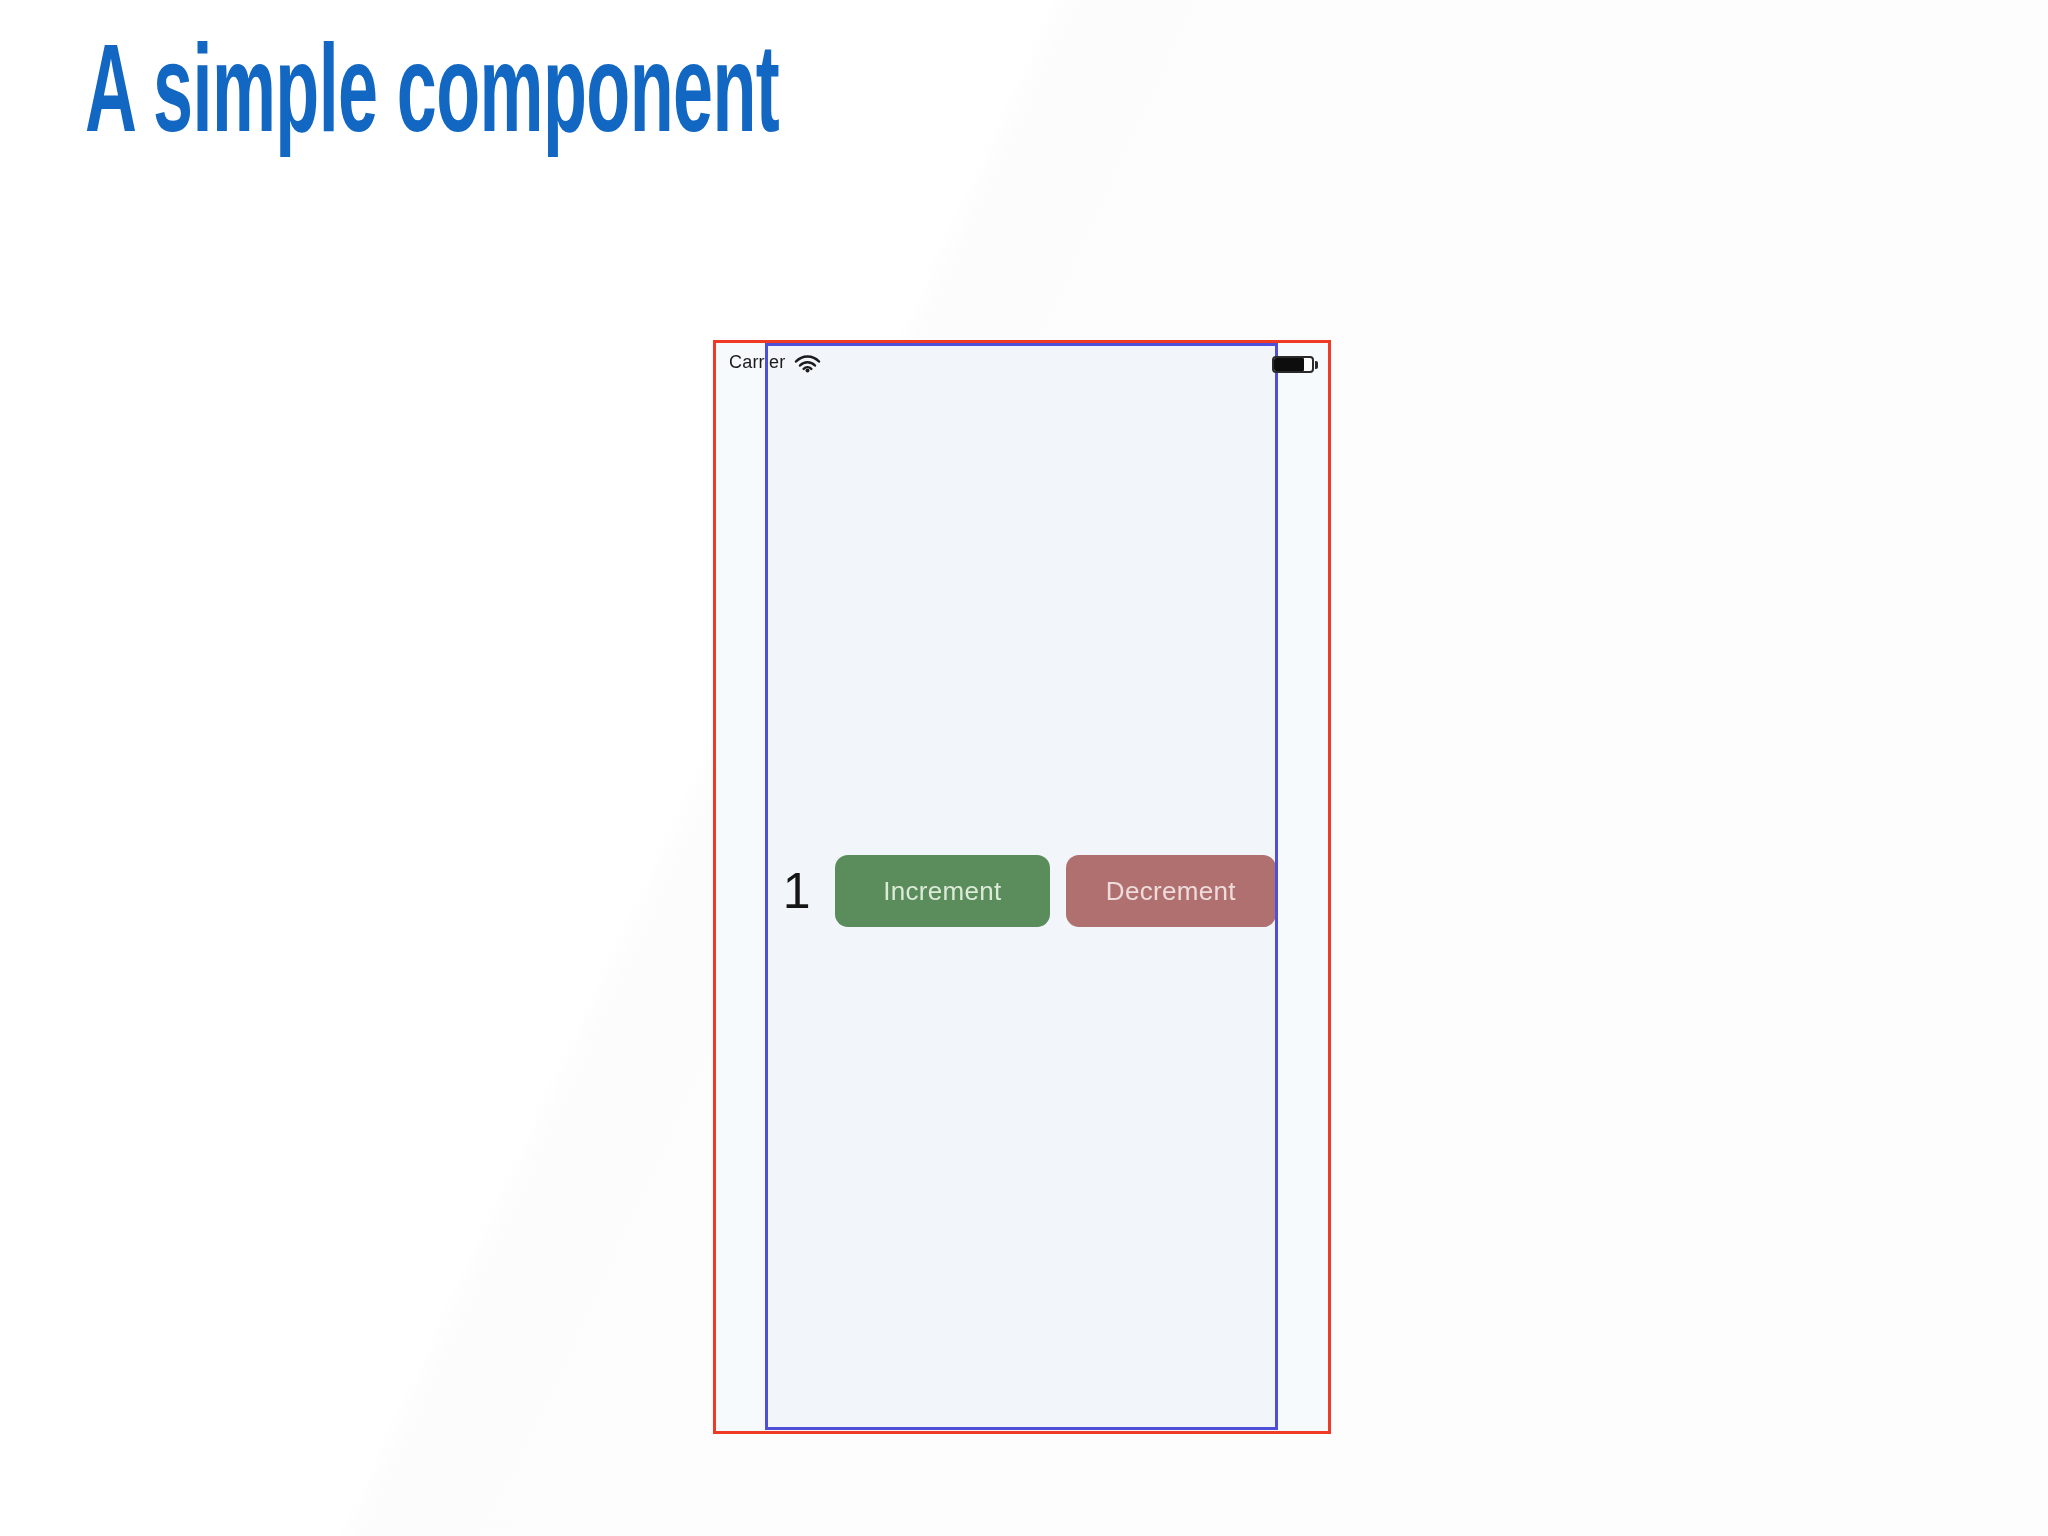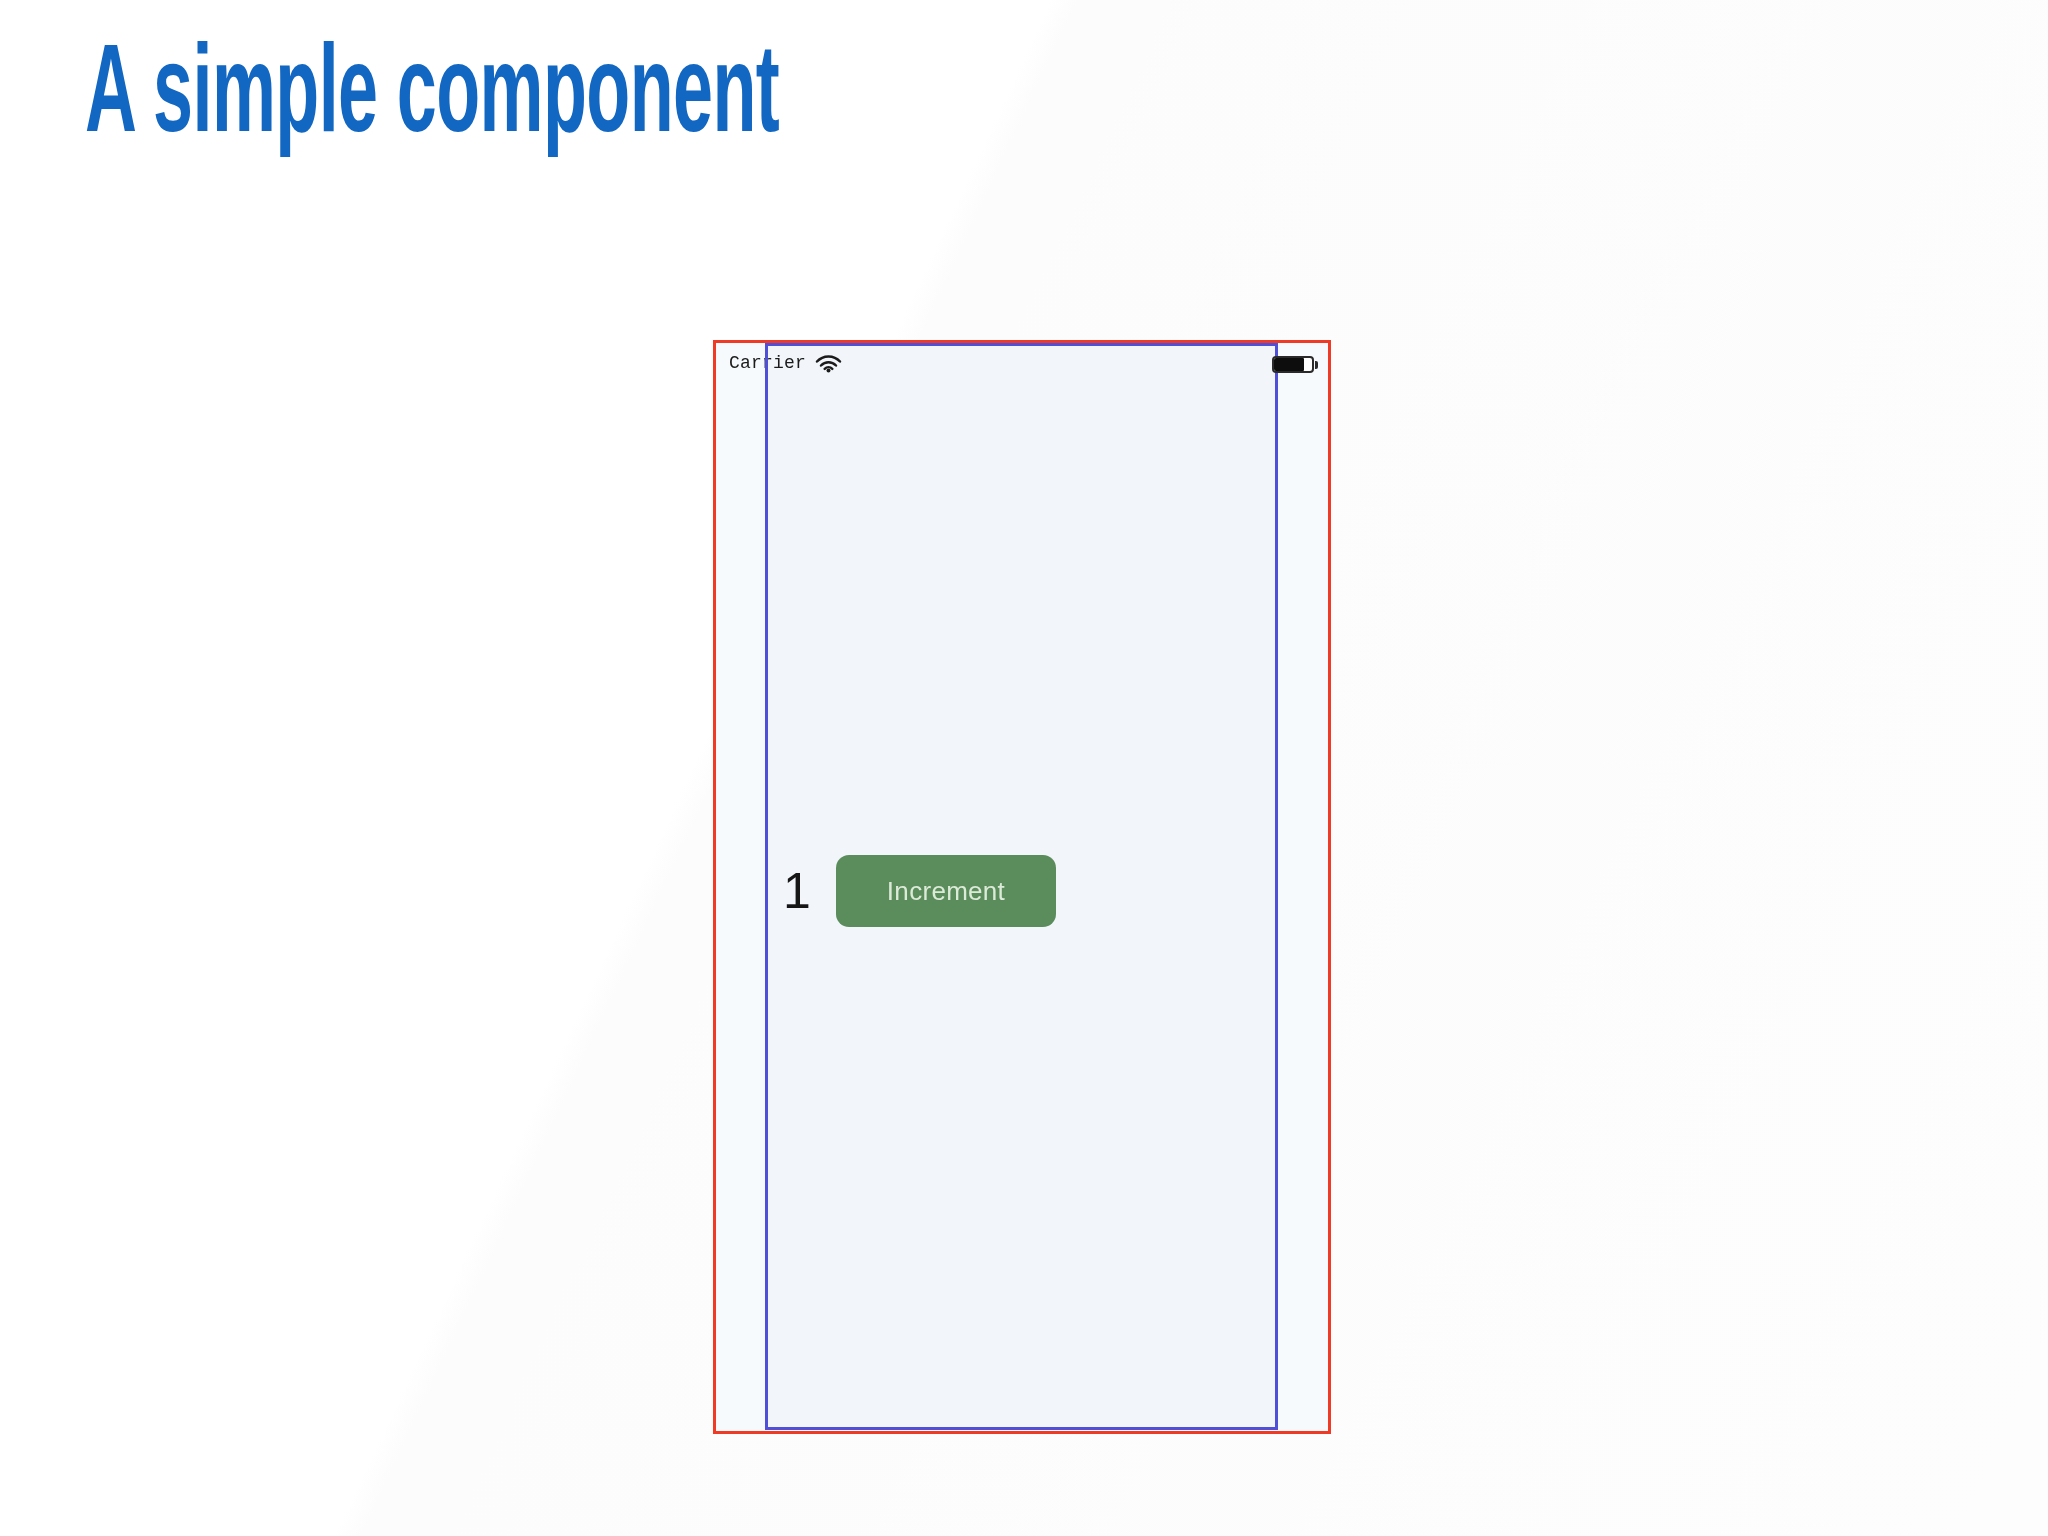--- a/index.html
+++ b/index.html
@@ -50,21 +50,20 @@
     background:var(--screen-bg);
   }
   .statusbar{
     position:absolute;
     top:0;left:0;right:0;
     height:42px;
     display:flex;
     align-items:flex-start;
     justify-content:space-between;
     padding:8px 10px 0 13px;
-    font-family:Liberation Mono, monospace;
   }
   .sb-left{
     display:flex;align-items:center;gap:9px;
     padding-top:1px;
   }
   .carrier{
     font-size:18px;
     font-weight:400;
     color:var(--statusbar-text);
     letter-spacing:0.2px;
@@ -172,16 +171,17 @@
         </span>
         <span class="battery-nub"></span>
       </div>
     </div>
 
     <div class="inner-border"></div>
 
     <div class="counter-row">
       <span class="count">1</span>
       <button class="btn inc">Increment</button>
+      <button class="btn dec">Decrement</button>
     </div>
 
   </div>
 </div>
 
 </body></html>

